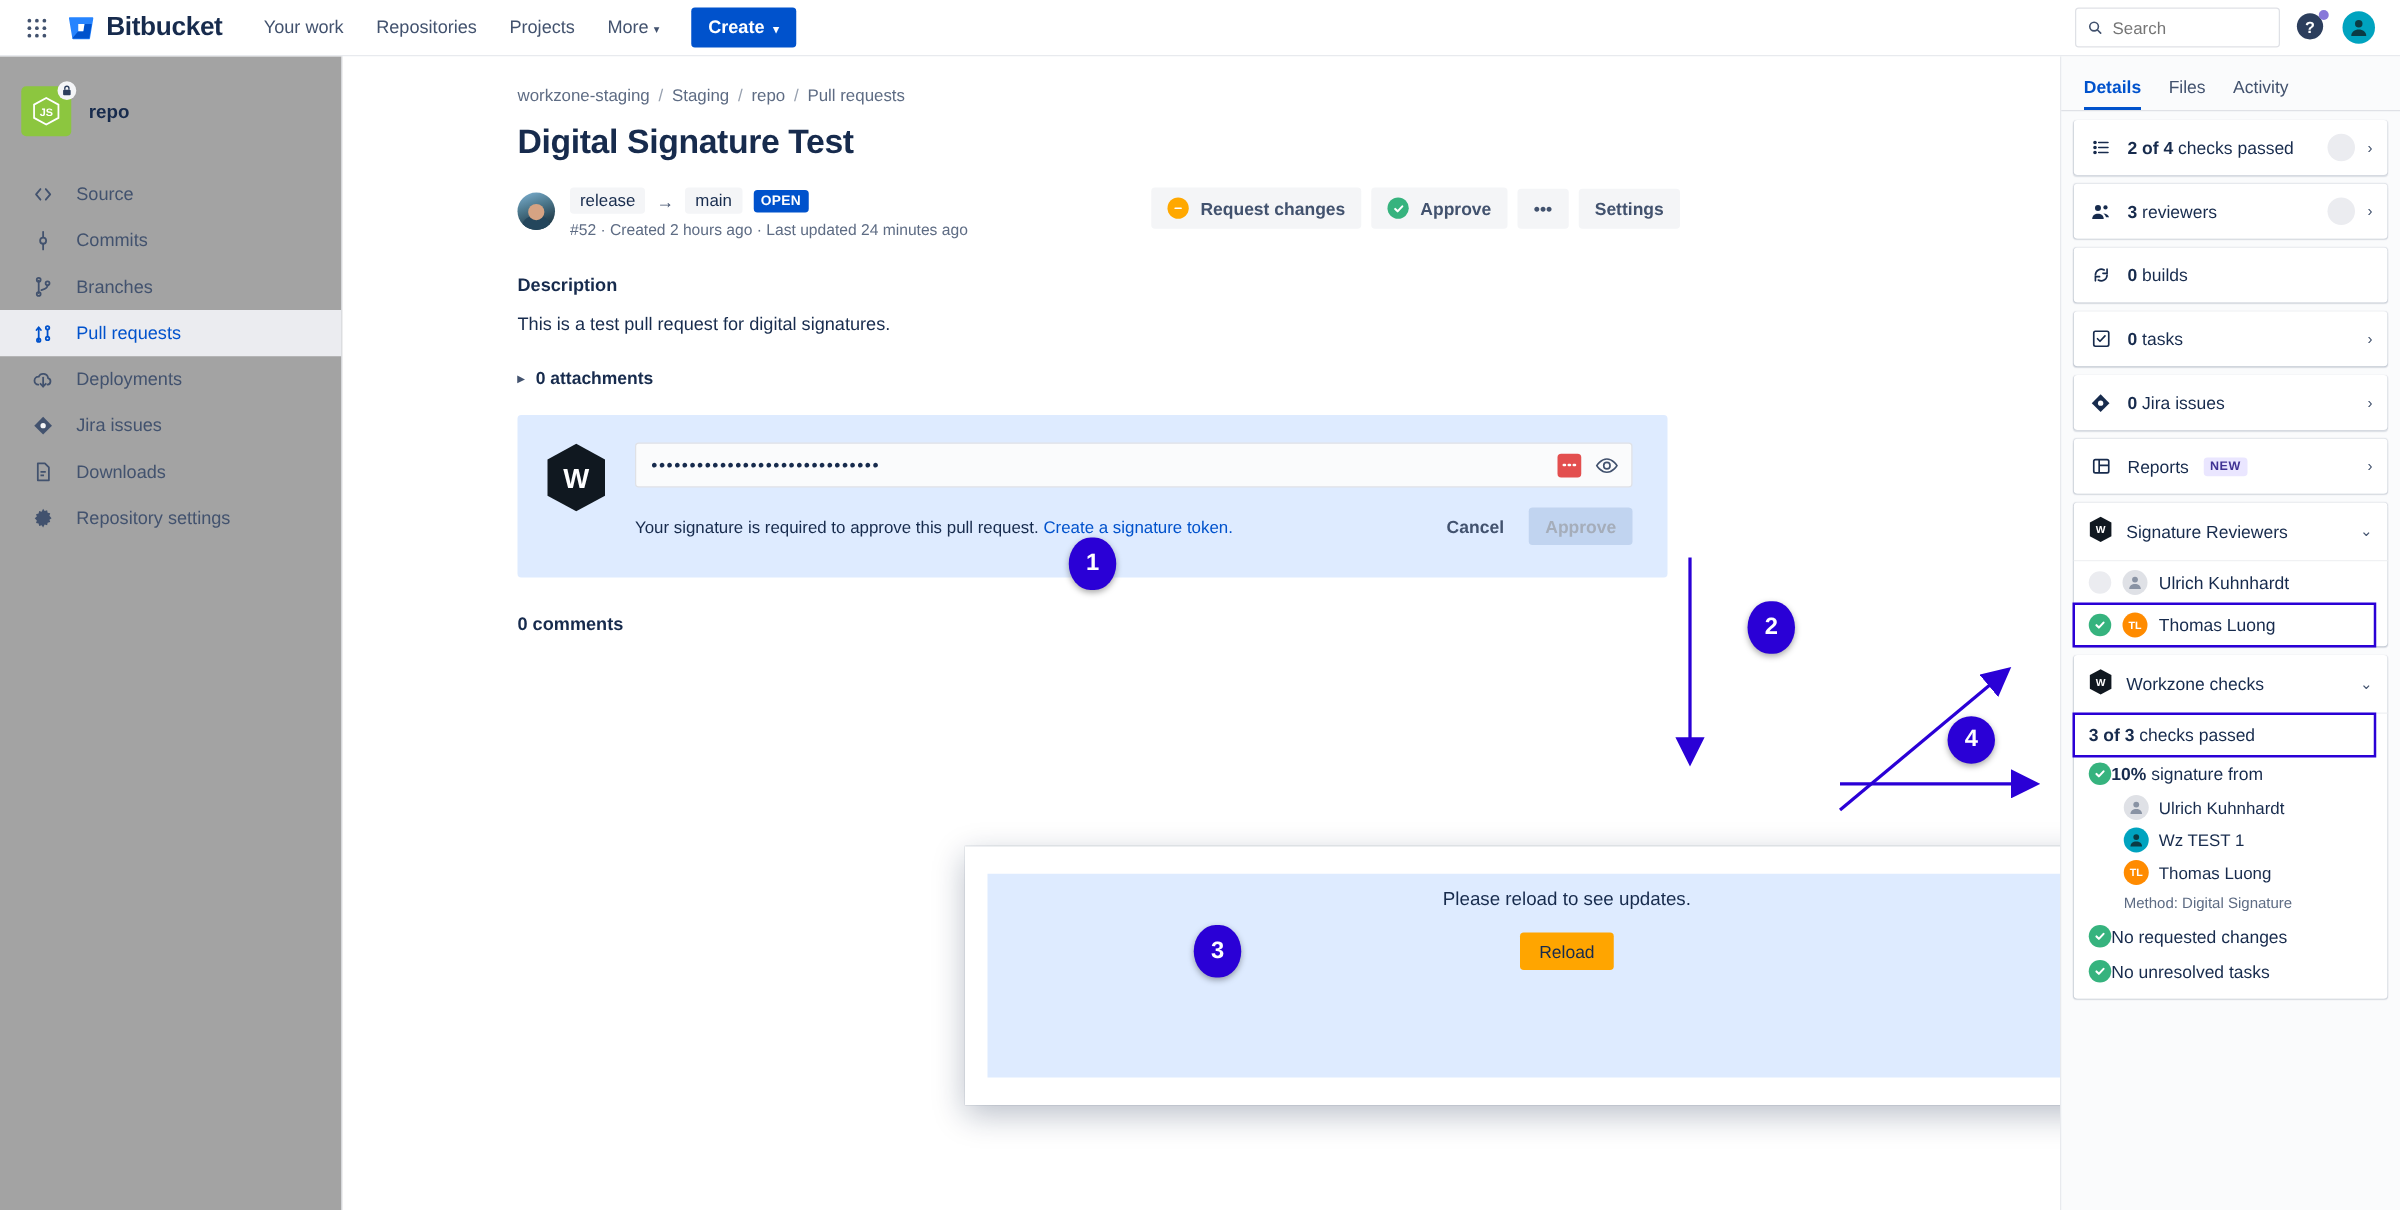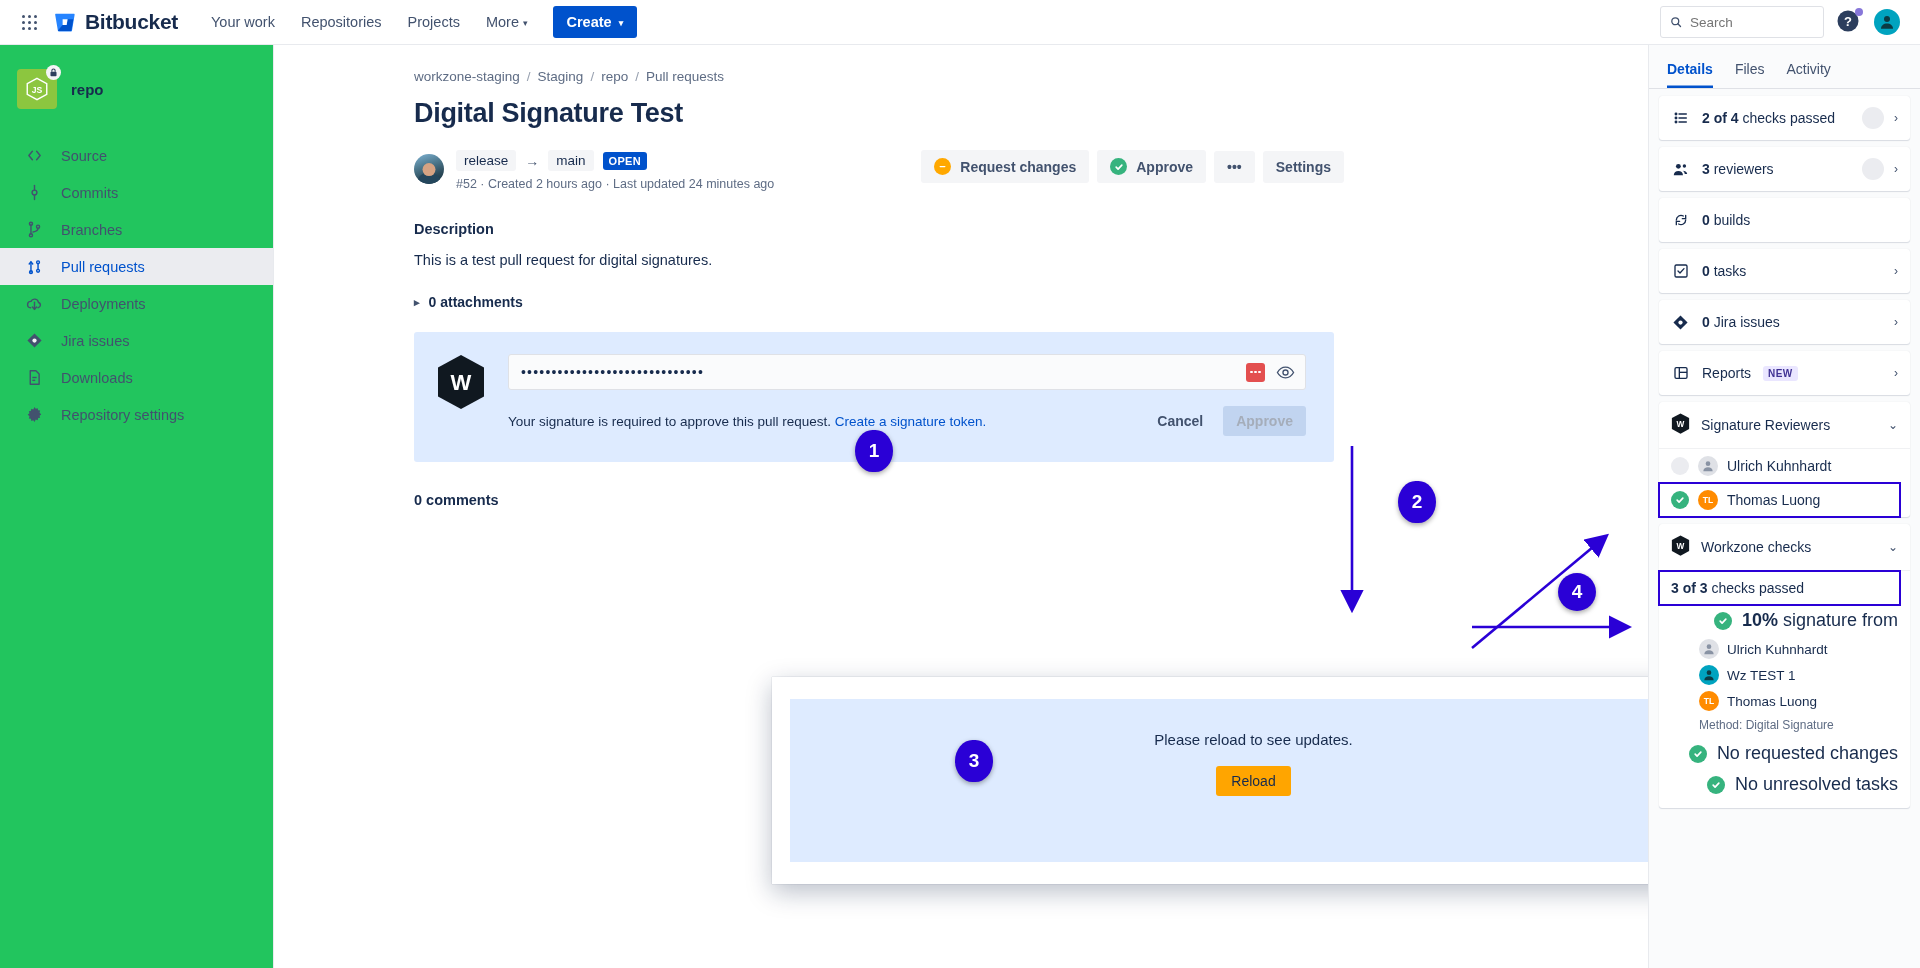--- a/index.html
+++ b/index.html
@@ -46,21 +46,21 @@
   }
   .help-btn { position:relative; width:26px; height:26px; cursor:pointer; }
   .help-dot { position:absolute; right:-1px; top:-1px; width:8px; height:8px; border-radius:50%; background:#8777D9; }
   .avatar-top { width:26px; height:26px; border-radius:50%; background:#00A3BF; display:flex;align-items:center;justify-content:center; cursor:pointer;}
 
   
   .shell { display:flex; height:923px; width:100%; }
 
   
   .sidebar {
-    width:274px; flex:0 0 274px; background:#22c55e;
+    width:274px; flex:0 0 274px; background:#a3a3a3;
     border-right:1px solid #e8eaee; padding-top:14px;
     position:relative;
   }
   .repo-head { display:flex; align-items:center; gap:14px; padding:10px 0 10px 17px; }
   .repo-logo {
     width:40px; height:40px; border-radius:4px; background:#8CC63F;
     display:flex; align-items:center; justify-content:center; position:relative;
   }
   .repo-lock {
     position:absolute; right:-4px; top:-4px; width:15px; height:15px; border-radius:50%;
@@ -148,21 +148,21 @@
   .comments-head { font-size:14.5px; font-weight:700; margin-top:30px; color:#172B4D; }
 
   
   .modal {
     position:absolute; left:498px; top:632px; width:963px; height:207px;
     background:#fff; box-shadow:0 8px 24px rgba(9,30,66,.28), 0 0 1px rgba(9,30,66,.3);
     padding:22px 18px; z-index:20;
   }
   .modal-inner {
     background:#DEEBFF; height:100%; display:flex; flex-direction:column; align-items:center;
-    padding-top:32px;
+    padding-top:12px;
   }
   .modal-text { font-size:15px; color:#172B4D; }
   .reload-btn {
     margin-top:18px; background:#FFA500; color:#172B4D; font-size:14px;
     padding:7px 15px; border-radius:3px; border:none; cursor:pointer;
     font-family:"Liberation Sans", sans-serif;
   }
 
   
   .rpanel {
@@ -195,21 +195,21 @@
   .mini-av { width:20px; height:20px; border-radius:50%; flex:0 0 20px; display:flex; align-items:center; justify-content:center; font-size:8.5px; font-weight:700; color:#fff;}
   .mini-av.grey { background:#DFE1E6; }
   .mini-av.orange { background:#FF8B00; }
   .mini-av.teal { background:#00A3BF; }
   .state-dot { width:18px; height:18px; border-radius:50%; flex:0 0 18px; }
   .state-dot.empty { background:#EBECF0; }
   .state-dot.ok { background:#36B37E; display:flex; align-items:center; justify-content:center; }
 
   .checks-head { font-size:14px; padding:9px 12px; color:#172B4D; }
   .checks-head.boxed { outline:2.5px solid #2A00D6; outline-offset:-1px; margin-right:10px; position:relative; z-index:5;}
-  .check-item { display:flex; align-items:center; gap:10px; padding:5px 12px; font-size:18px; color:#172B4D;justify-content:flex-end; }
+  .check-item { display:flex; align-items:center; padding:5px 12px; font-size:14px; color:#172B4D; }
   .sig-person { display:flex; align-items:center; gap:8px; padding:3px 12px 3px 40px; font-size:13.5px; color:#172B4D; }
   .method-line { font-size:12px; color:#5E6C84; padding:4px 12px 6px 40px; }
 
   
   .anno {
     position:absolute; border-radius:50%; background:#2A00D6; color:#fff;
     display:flex; align-items:center; justify-content:center;
     font-size:19px; font-weight:600; z-index:60;
     box-shadow:0 2px 5px rgba(0,0,0,.35);
   }

